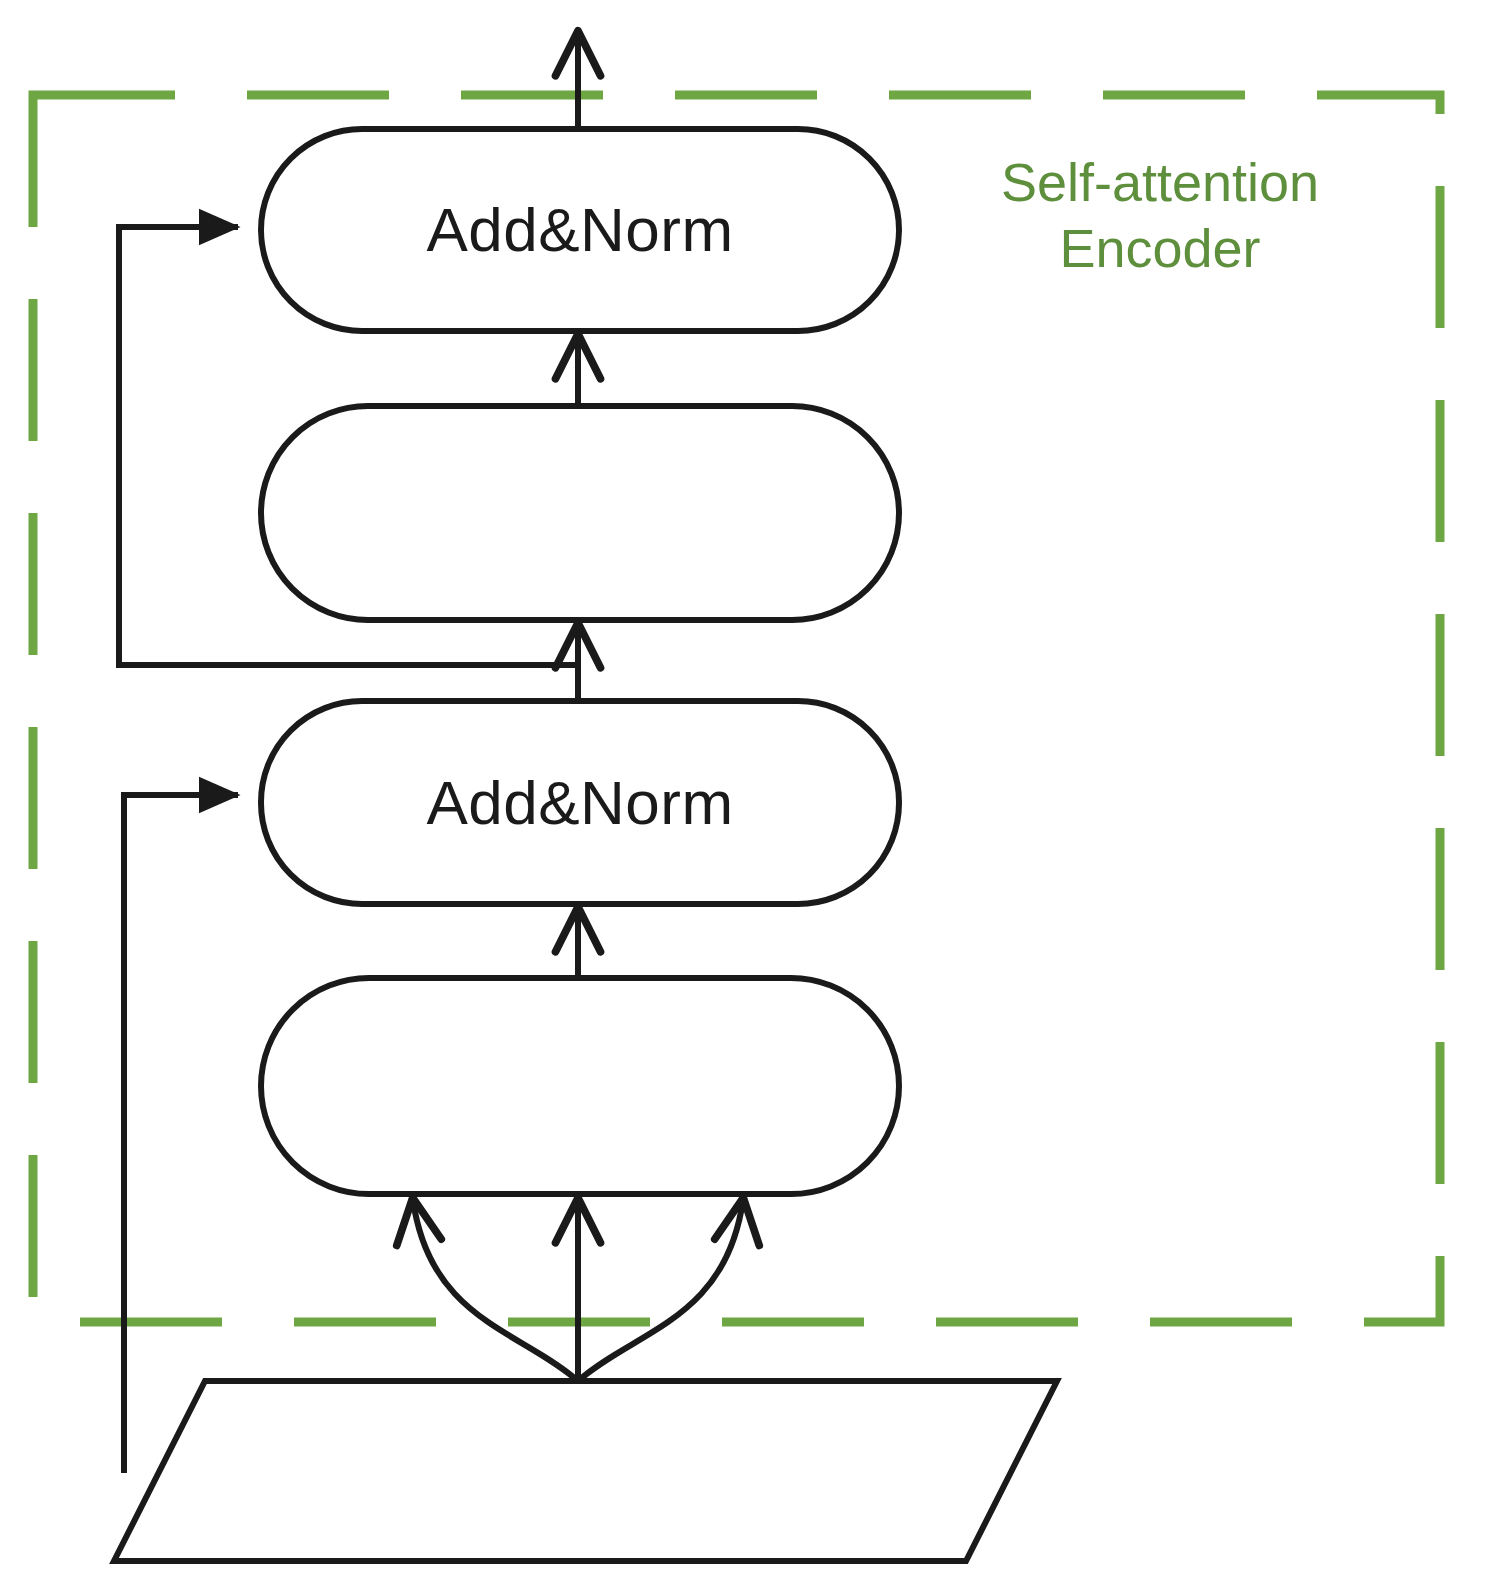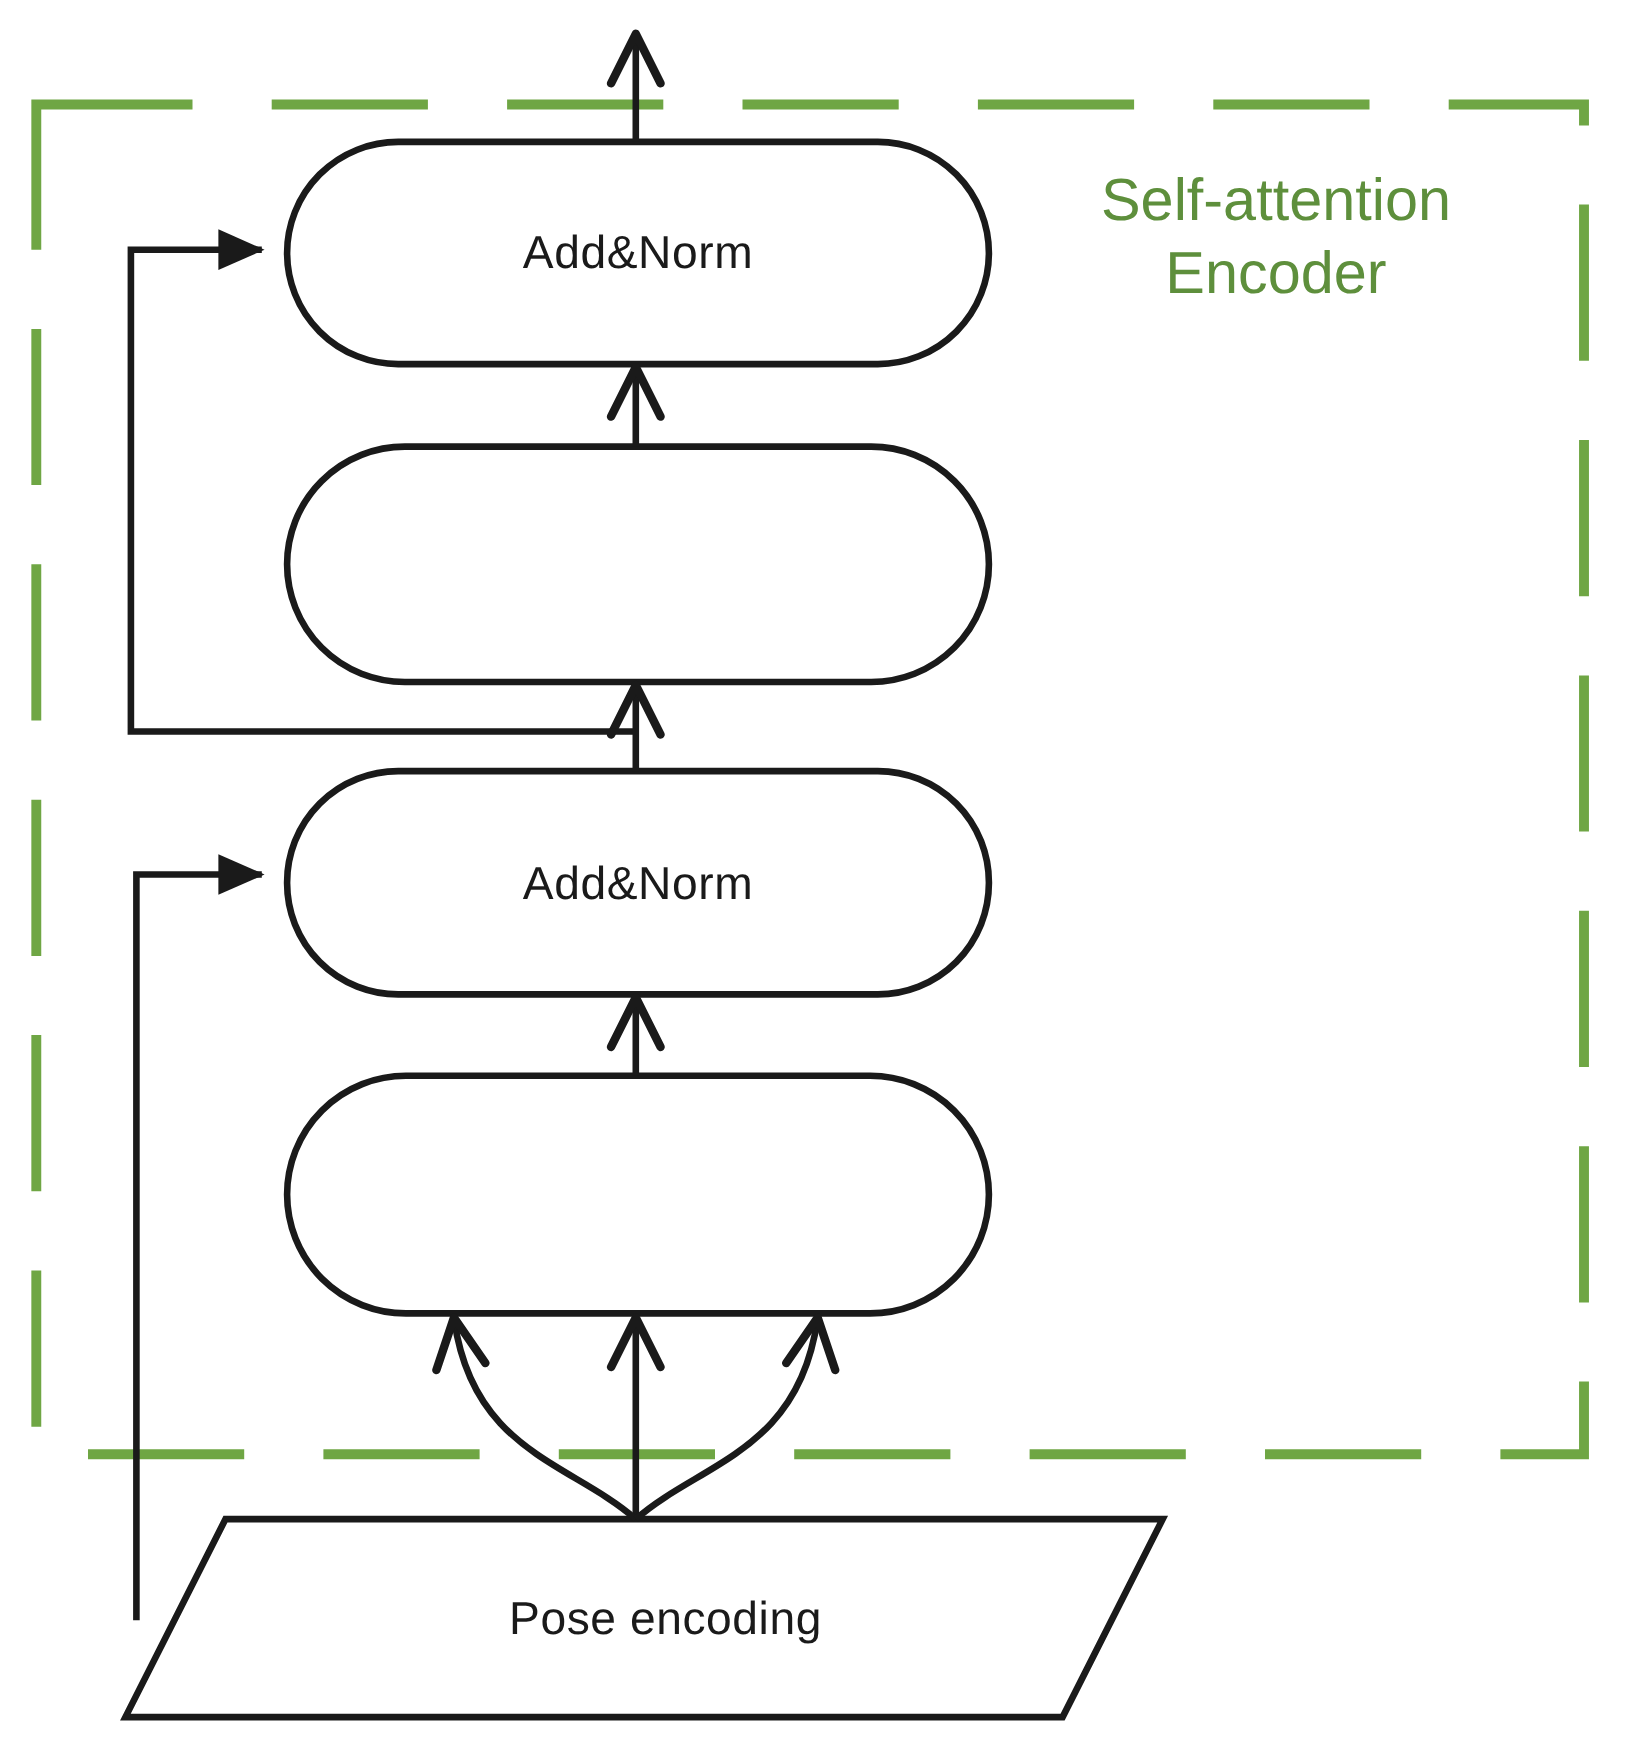--- a/index.html
+++ b/index.html
@@ -25,21 +25,21 @@
     height: 1588px;
   }
   .node-label {
     position: absolute;
     display: flex;
     align-items: center;
     justify-content: center;
     text-align: center;
     color: #1a1a1a;
     font-family: "Liberation Sans", sans-serif;
-    font-size: 42px;
+    font-size: 62px;
     line-height: 1.18;
     font-weight: 400;
     letter-spacing: 0.5px;
     white-space: pre-line;
     pointer-events: none;
   }
   .group-label {
     position: absolute;
     text-align: center;
     font-family: "Liberation Sans", sans-serif;
@@ -93,18 +93,17 @@
 
     <path d="M 124 1473 L 124 795 L 238 795" fill="none" stroke="#1a1a1a" stroke-width="6" stroke-linejoin="miter" marker-end="url(#arrowFilled)"></path>
   </svg>
 
   <div class="node-label" style="left:261px; top:129px; width:638px; height:202px;">Add&amp;Norm</div>
 
 
   <div class="node-label" style="left:261px; top:701px; width:638px; height:203px;">Add&amp;Norm</div>
 
 
-  <div class="node-label" style="left:210px; top:1381px; width:790px; height:180px;">Pose encoding</div>
 
   <div class="group-label" style="left:930px; top:150px; width:460px; color:#5e8f3c;">Self-attention
 Encoder</div>
 
 </div>
 
 </body></html>

